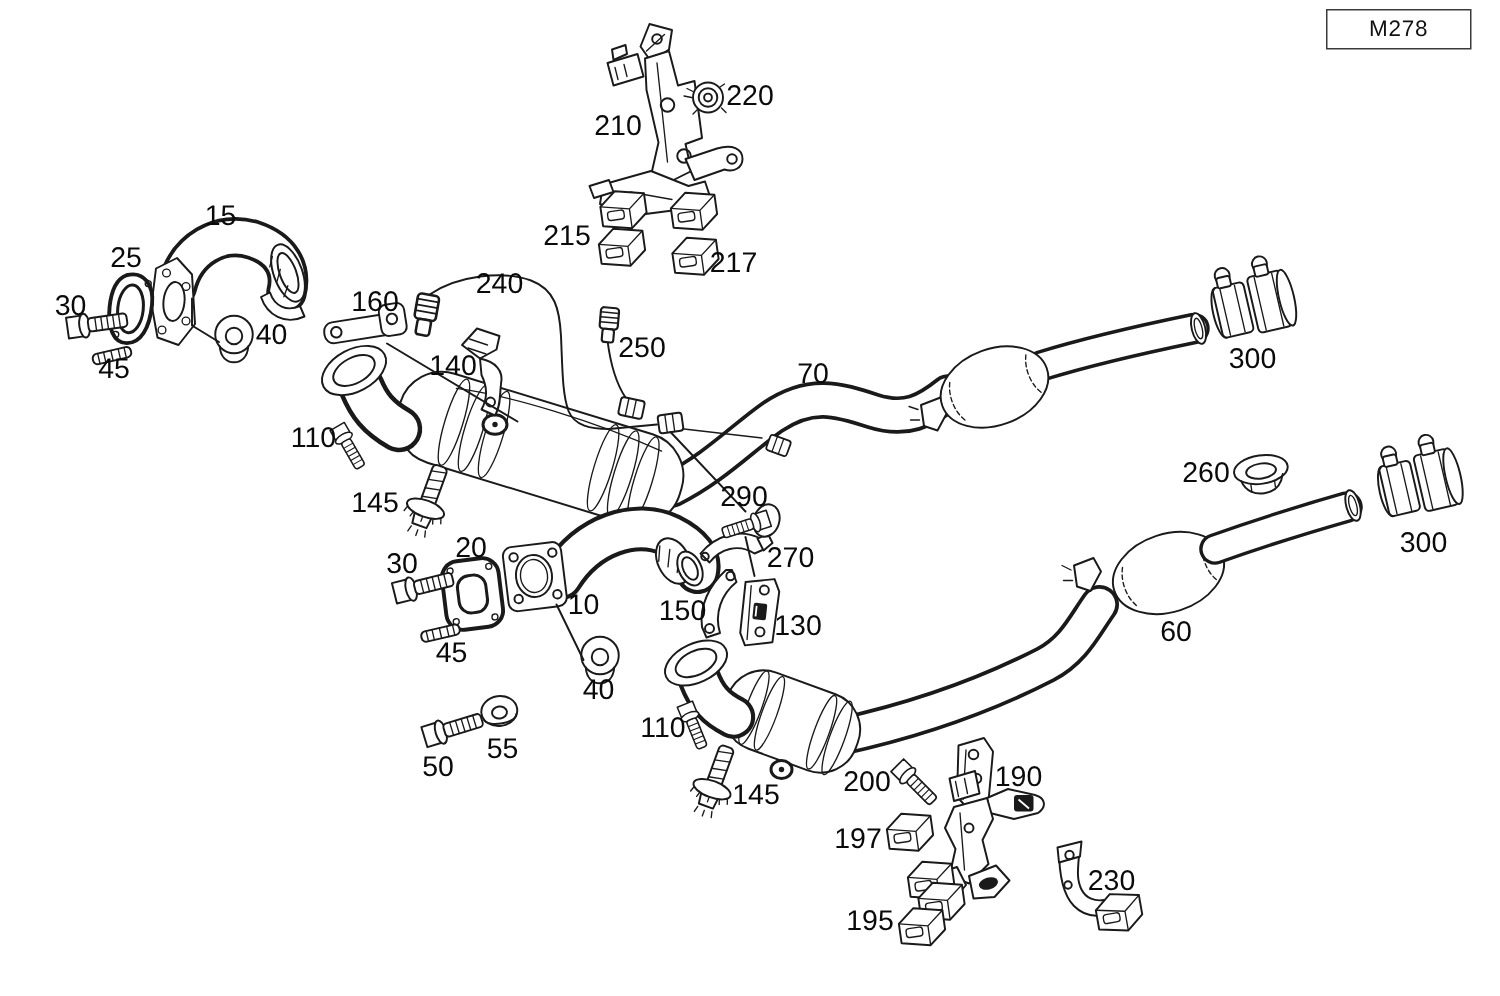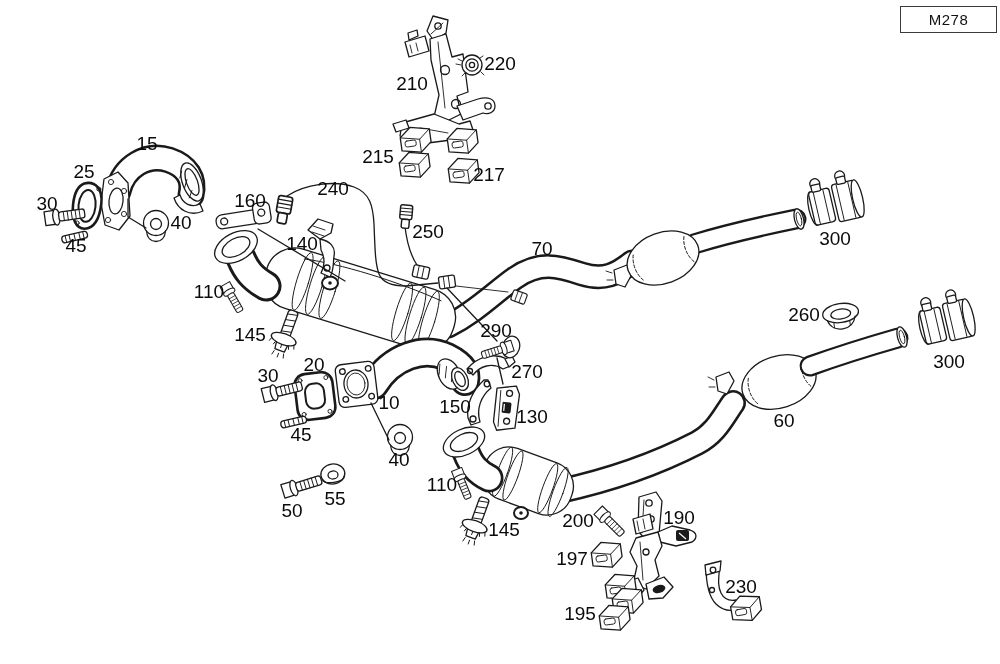--- a/index.html
+++ b/index.html
@@ -1,18 +1,18 @@
 <!DOCTYPE html>
 <html><head>
 <meta charset="utf-8">
 <style>
   html,body { margin:0; padding:0; background:#fff; }
   .stage { position:relative; width:1000px; height:664px; background:#ffffff; overflow:hidden;
            font-family:"Liberation Sans", sans-serif; }
-  .code-box { position:absolute; top:6px; right:3px; width:95px; height:25px;
+  .code-box { position:absolute; top:6px; right:19px; width:95px; height:25px;
               border:1.5px solid #3a3a3a; background:#fff; display:flex; align-items:center;
               justify-content:center; font-size:15px; color:#111; letter-spacing:.5px; }
   svg { position:absolute; left:0; top:0; }
   .ol  { fill:none; stroke:#1a1a1a; stroke-width:1.3; stroke-linecap:round; stroke-linejoin:round; }
   .thin{ stroke-width:0.9; }
   .wf  { fill:#ffffff; stroke:#1a1a1a; stroke-width:1.3; stroke-linejoin:round; }
   .wf2 { fill:#ffffff; stroke:#1a1a1a; stroke-width:2.6; stroke-linejoin:round; }
   .wf3 { fill:#ffffff; stroke:#1a1a1a; stroke-width:2; stroke-linejoin:round; }
   .dk  { fill:#1a1a1a; stroke:none; }
   .po  { fill:none; stroke:#1a1a1a; stroke-linecap:round; }

